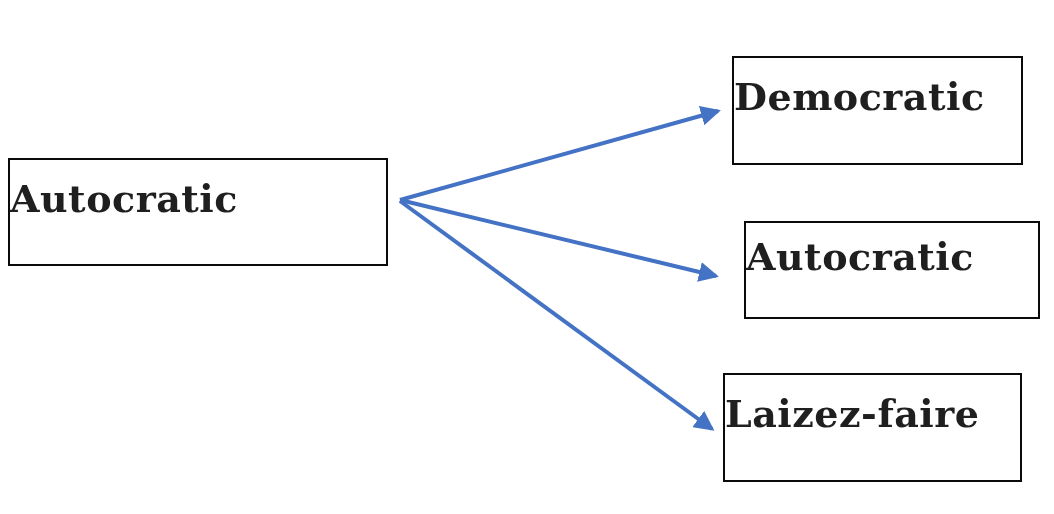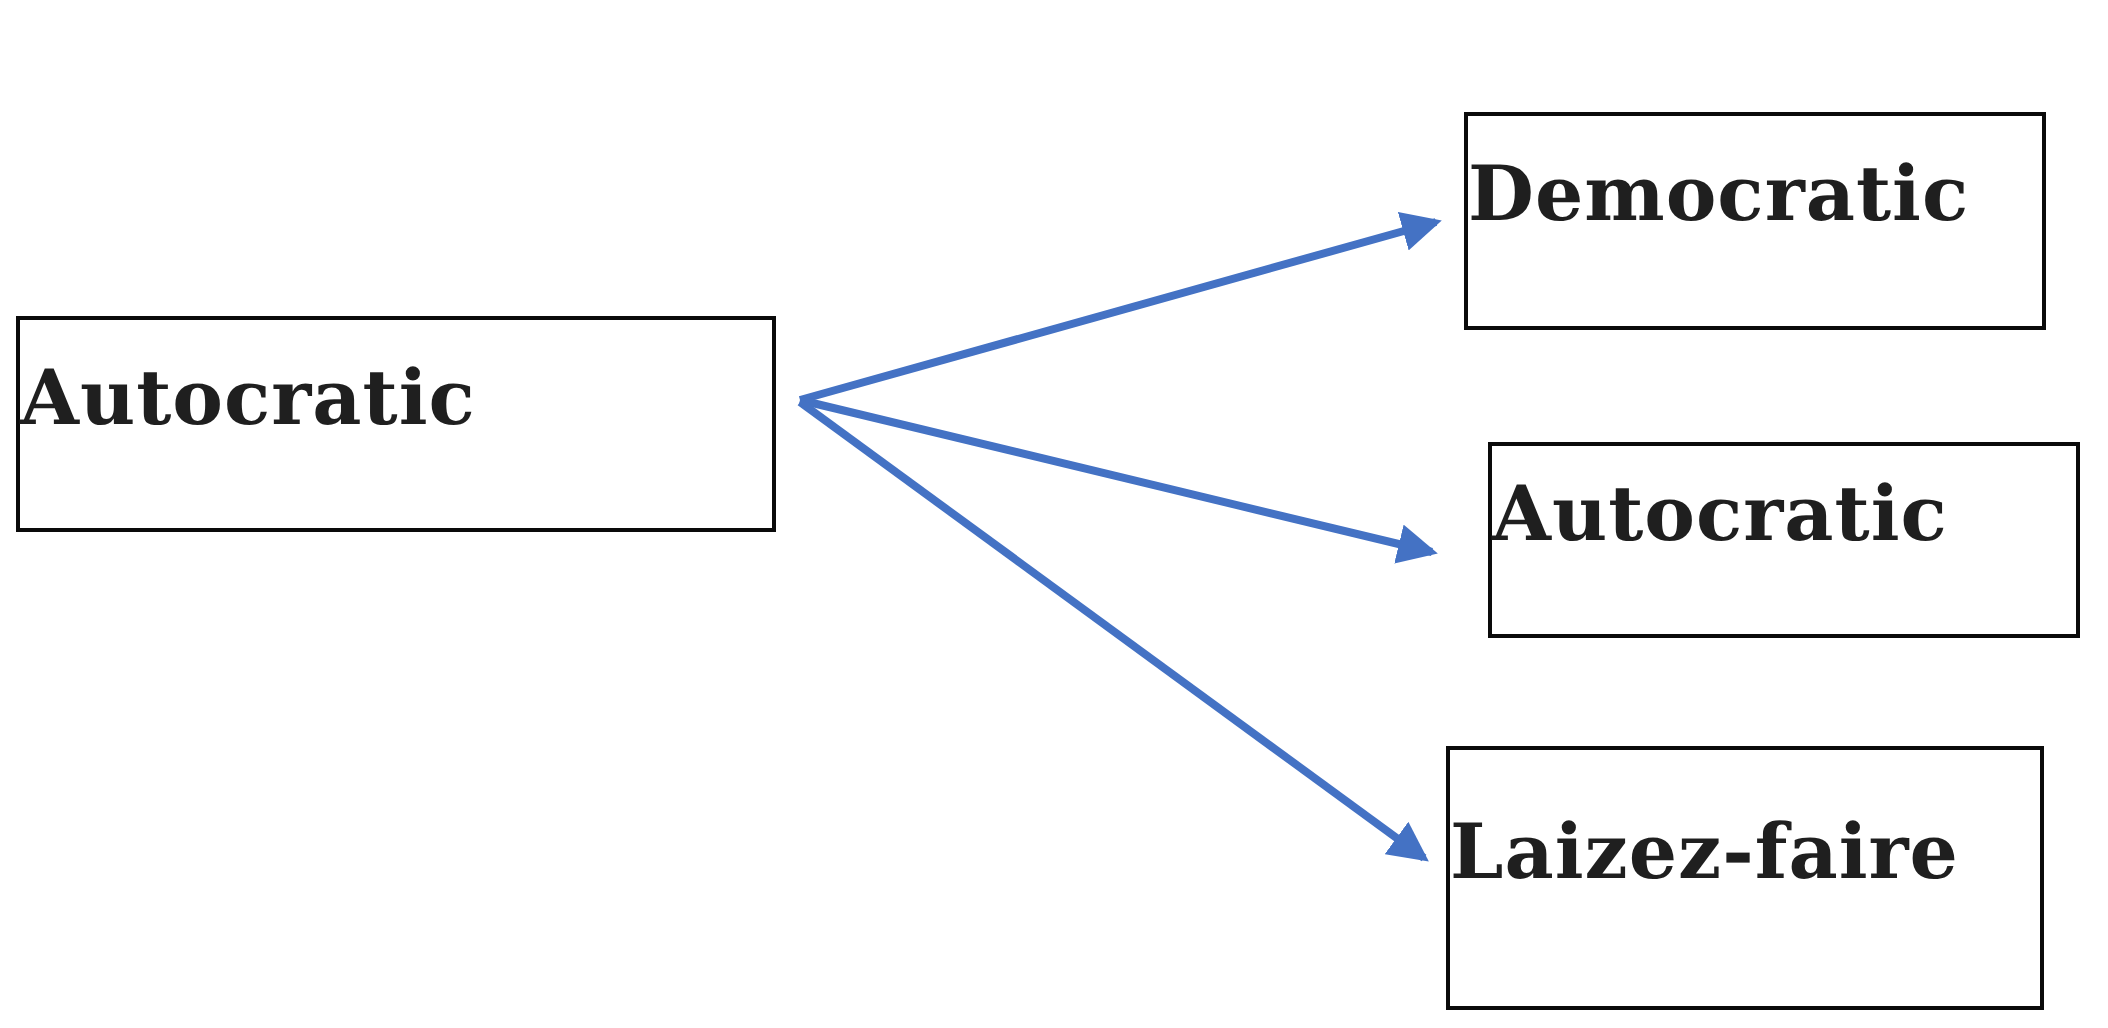--- a/index.html
+++ b/index.html
@@ -33,21 +33,21 @@
     justify-content: flex-start;
     padding-bottom: 28px;
     font-size: 38px;
     color: #1f1f1f;
     letter-spacing: 0.5px;
     font-weight: bold;
   }
   .node-leadership   { left: 8px;   top: 158px; width: 380px; height: 108px; }
   .node-democratic   { left: 732px; top: 56px;  width: 291px; height: 109px; }
   .node-autocratic   { left: 744px; top: 221px; width: 296px; height: 98px;  }
-  .node-laizez-faire { left: 723px; top: 373px; width: 299px; height: 132px; }
+  .node-laizez-faire { left: 723px; top: 373px; width: 299px; height: 109px; }
 </style>
 </head>
 <body>
 
 <div class="canvas">
 
   <svg class="arrows" viewBox="0 0 1054 514" xmlns="http://www.w3.org/2000/svg">
     <defs>
       <marker id="arrowhead" viewBox="0 0 10 10" refX="8.5" refY="5" markerWidth="5" markerHeight="5" orient="auto-start-reverse">
         <path d="M 0 0 L 10 5 L 0 10 z" fill="#4472C4"></path>

